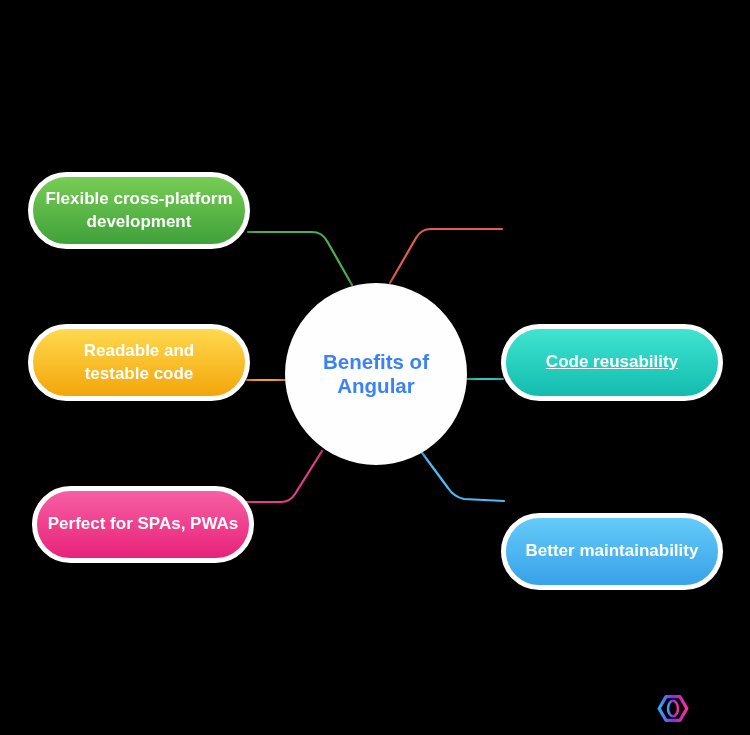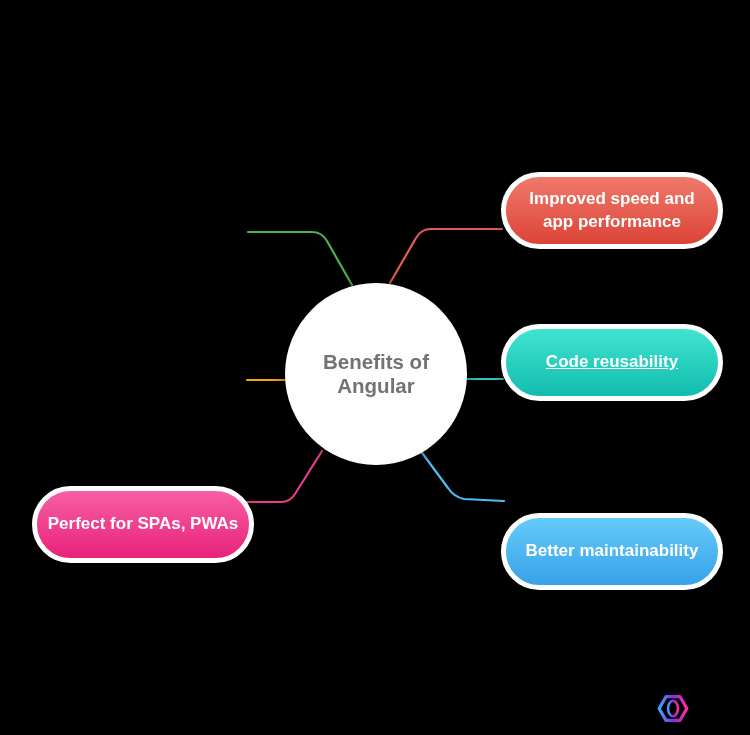--- a/index.html
+++ b/index.html
@@ -50,21 +50,21 @@
     left: 285px; top: 283px;
     width: 182px; height: 182px;
     border-radius: 50%;
     background: #fefefe;
     display: flex;
     align-items: center;
     justify-content: center;
     text-align: center;
     font-size: 20.5px;
     font-weight: bold;
-    color: #737373;
+    color: #3b82f6;
     box-shadow: 0 0 14px rgba(0,0,0,0.5);
   }
   .brand-logo {
     position: absolute;
     left: 657px; top: 694px;
     width: 32px; height: 29px;
   }
 </style>
 </head>
 <body>
@@ -73,26 +73,30 @@
 
   <svg class="connectors" viewBox="0 0 750 735" aria-hidden="true">
     <path d="M 248 232 L 312 232 Q 322 232 327 241 L 352 285" stroke="#4caf50"></path>
     <path d="M 502 229 L 431 229 Q 421 229 416 238 L 390 283" stroke="#e25d51"></path>
     <path d="M 247 380 L 288 380" stroke="#f2a50c"></path>
     <path d="M 464 379 L 503 379" stroke="#2cc8ba"></path>
     <path d="M 246 502 L 281 502 Q 290 502 295 494 L 322 451" stroke="#e93a8c"></path>
     <path d="M 420 450 L 448 488 Q 454 497 464 499 L 504 501" stroke="#4bbdf5"></path>
   </svg>
 
-
-  <div class="pill p1" style="background: linear-gradient(rgb(240, 121, 108) 0%, rgb(219, 68, 55) 100%);">
-    <span class="label">Improved speed and
-app performance</span>
+  <div class="pill p0" style="background: linear-gradient(rgb(119, 205, 84) 0%, rgb(63, 161, 58) 100%);">
+    <span class="label">Flexible cross-platform
+development</span>
   </div>
 
+
+  <div class="pill p2" style="background: linear-gradient(rgb(255, 217, 78) 0%, rgb(243, 165, 10) 100%);">
+    <span class="label">Readable and
+testable code</span>
+  </div>
 
   <div class="pill p3" style="background: linear-gradient(rgb(64, 228, 208) 0%, rgb(18, 188, 174) 100%); text-decoration: underline;">
     <span class="label">Code reusability</span>
   </div>
 
   <div class="pill p4" style="background: linear-gradient(rgb(247, 95, 164) 0%, rgb(232, 34, 121) 100%);">
     <span class="label">Perfect for SPAs, PWAs</span>
   </div>
 
   <div class="pill p5" style="background: linear-gradient(rgb(100, 203, 249) 0%, rgb(56, 161, 232) 100%);">

